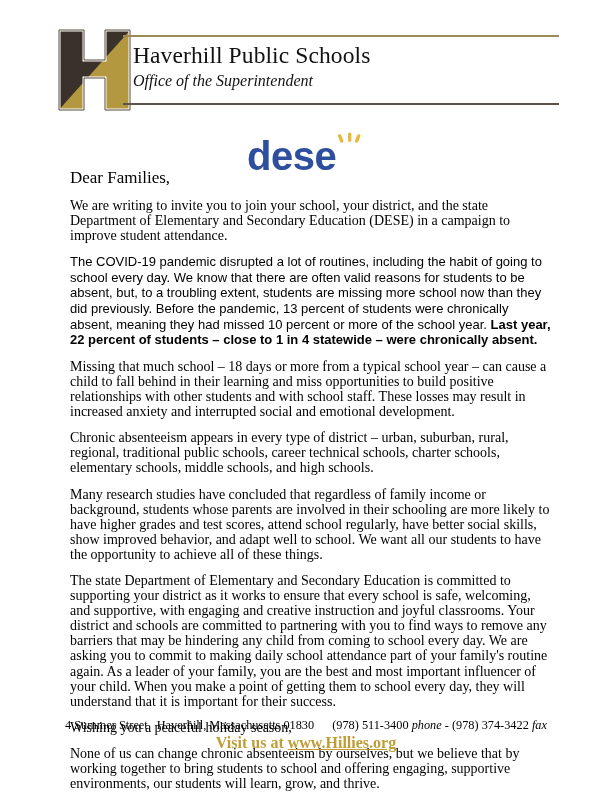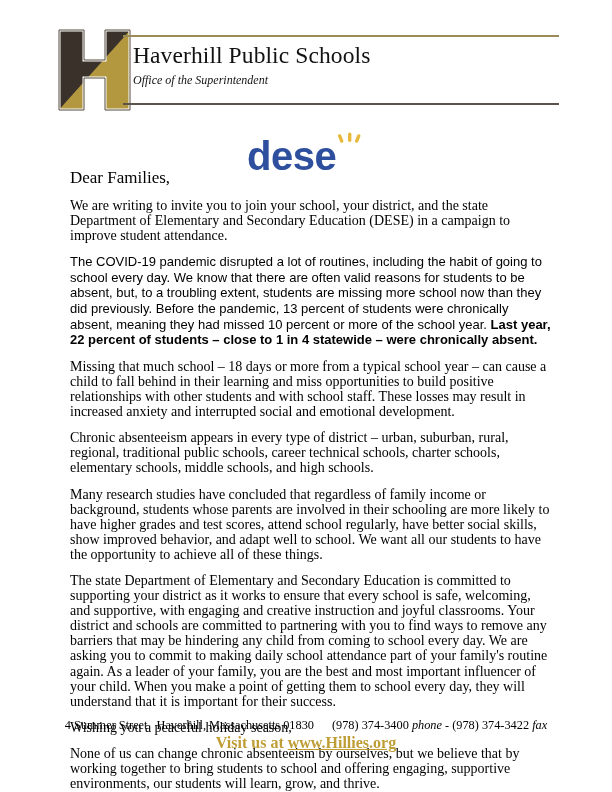--- a/index.html
+++ b/index.html
@@ -71,21 +71,21 @@
     font-family: "Liberation Serif", "DejaVu Serif", serif;
     font-size: 23.5px;
     line-height: 27px;
     letter-spacing: 0.1px;
     color: #111111;
     white-space: nowrap;
   }
   .org-sub {
     font-family: "Liberation Serif", "DejaVu Serif", serif;
     font-style: italic;
-    font-size: 12px;
+    font-size: 16px;
     line-height: 21px;
     color: #111111;
     white-space: nowrap;
     margin-top: 1px;
   }
 
   
   .dese-wrap {
     position: absolute;
     left: 0;
@@ -244,18 +244,18 @@
     <div class="sig-block">
       <div class="sig-group">
         <div class="sig-line">Jeffrey Riley, Commissioner</div>
 
       </div>
 
     </div>
   </div>
 
   <div class="footer">
-    <div class="footer-addr"><span>4 Summer Street</span><span class="sep"></span><span>Haverhill, Massachusetts 01830</span><span class="sep"></span><span class="sep"></span><span>(978) 374-3400</span><span> </span><span class="ital">phone</span><span> </span><span>-</span><span> </span><span>(978) 374-3422</span><span> </span><span class="ital">fax</span></div>
+    <div class="footer-addr"><span>4 Summer Street</span><span class="sep"></span><span>Haverhill, Massachusetts 01830</span><span class="sep"></span><span class="sep"></span><span>(978) 511-3400</span><span> </span><span class="ital">phone</span><span> </span><span>-</span><span> </span><span>(978) 374-3422</span><span> </span><span class="ital">fax</span></div>
 
     <div class="footer-visit"><span>Visit us at </span><span class="url">www.Hillies.org</span></div>
   </div>
 
 </div>
 
 </body></html>

